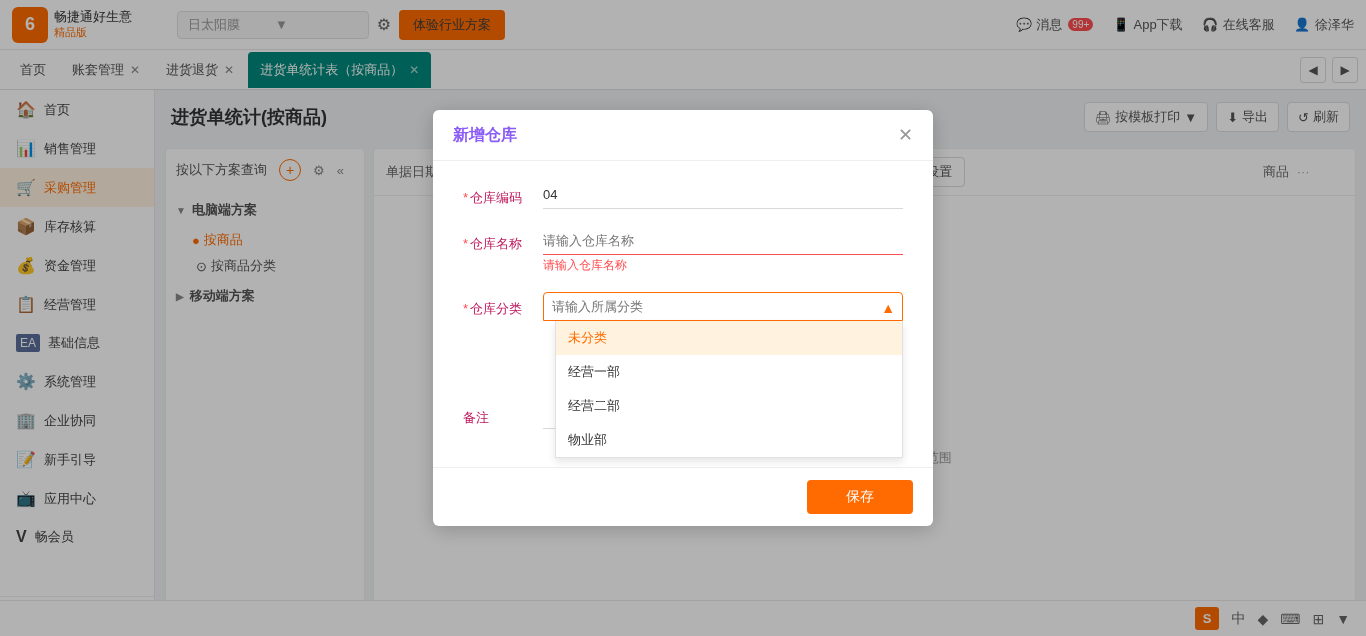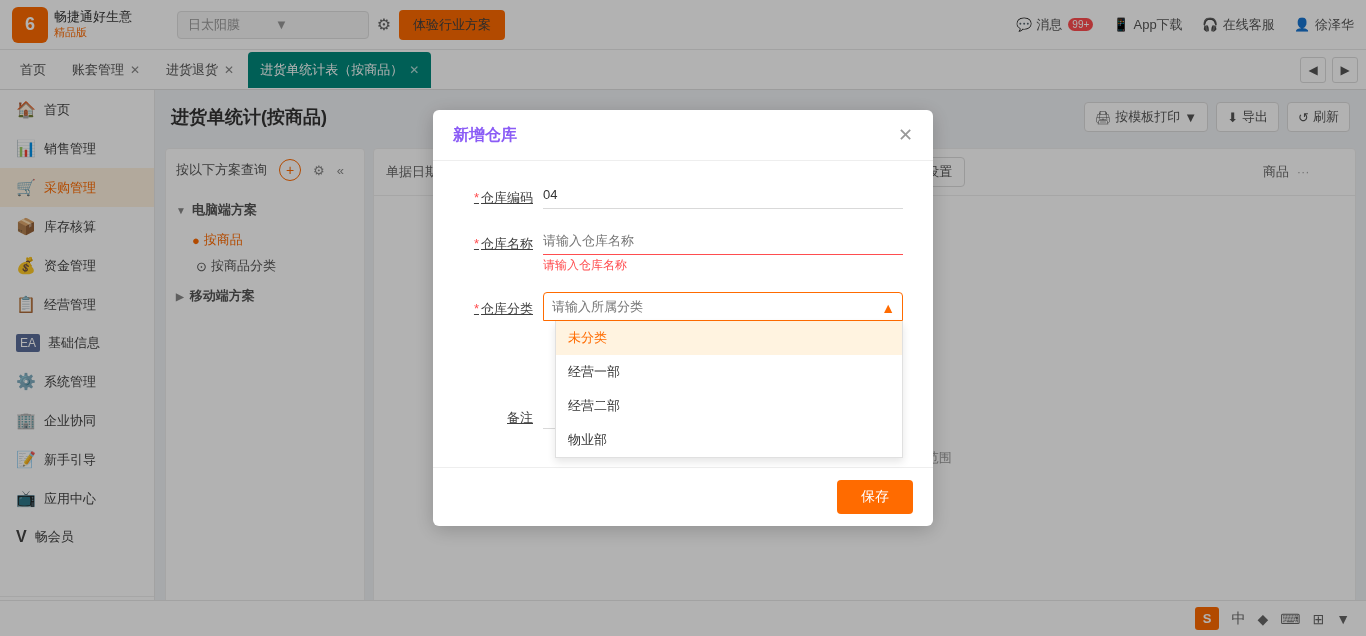--- a/index.html
+++ b/index.html
@@ -290,26 +290,24 @@
     .modal-close { font-size: 18px; color: #999; cursor: pointer; }
     .modal-body { padding: 20px 30px; }
     .form-row {
       display: flex;
       align-items: flex-start;
       margin-bottom: 18px;
     }
     .form-label {
       width: 80px;
       font-size: 13px;
-      color: #404040;
+      color: #be185d;
       padding-top: 8px;
       flex-shrink: 0;
-      text-align: right;
       padding-right: 10px;
-      text-decoration: underline;
     }
     .required::before { content: '*'; color: #ff4d4f; margin-right: 2px; }
     .form-control {
       flex: 1;
     }
     .form-input {
       width: 100%;
       border: none;
       border-bottom: 1px solid #d9d9d9;
       padding: 6px 0;
@@ -370,21 +368,21 @@
       justify-content: flex-end;
       padding: 12px 20px;
       border-top: 1px solid #eee;
       gap: 10px;
     }
     .btn-save {
       background: #ff6b00;
       color: white;
       border: none;
       border-radius: 4px;
-      padding: 8px 24px;
+      padding: 8px 39px;
       font-size: 14px;
       cursor: pointer;
     }
 
     
     .status-bar {
       position: fixed;
       bottom: 0;
       left: 0;
       right: 0;

